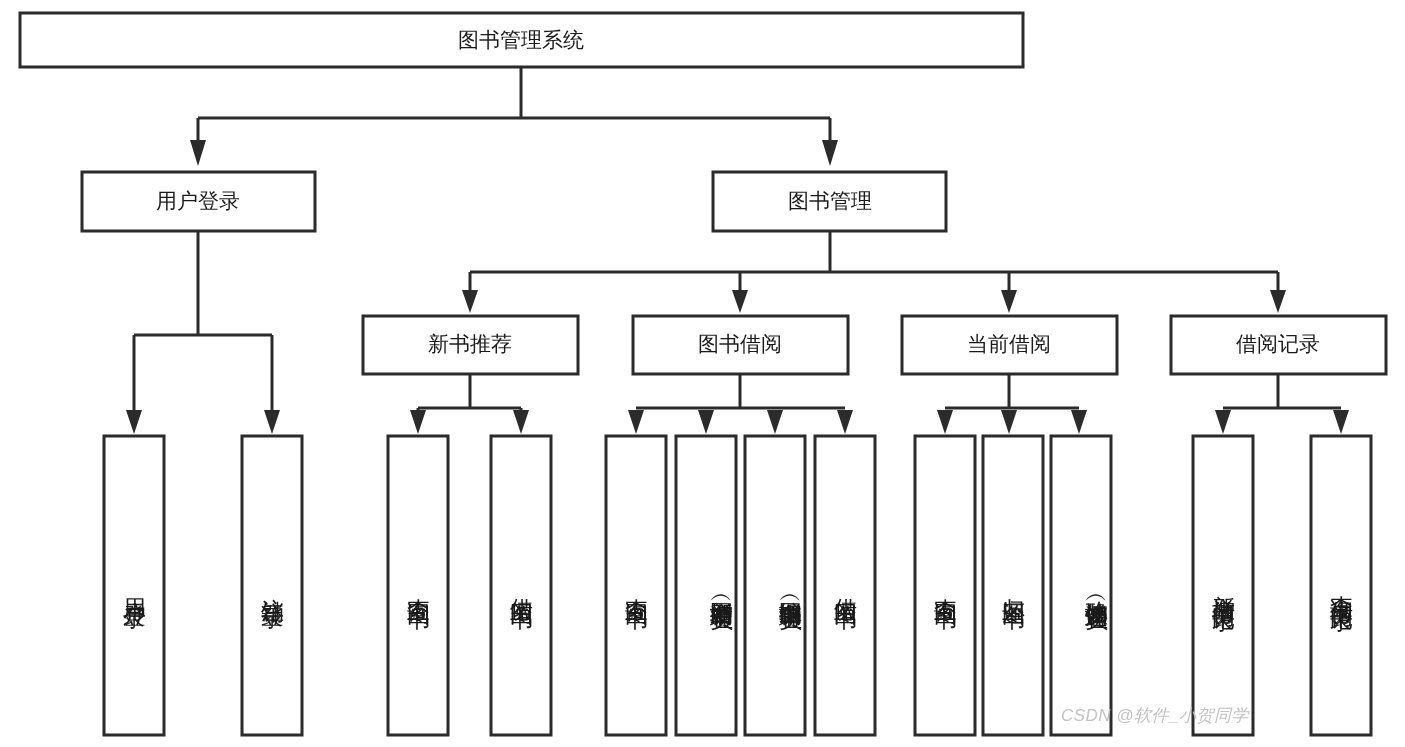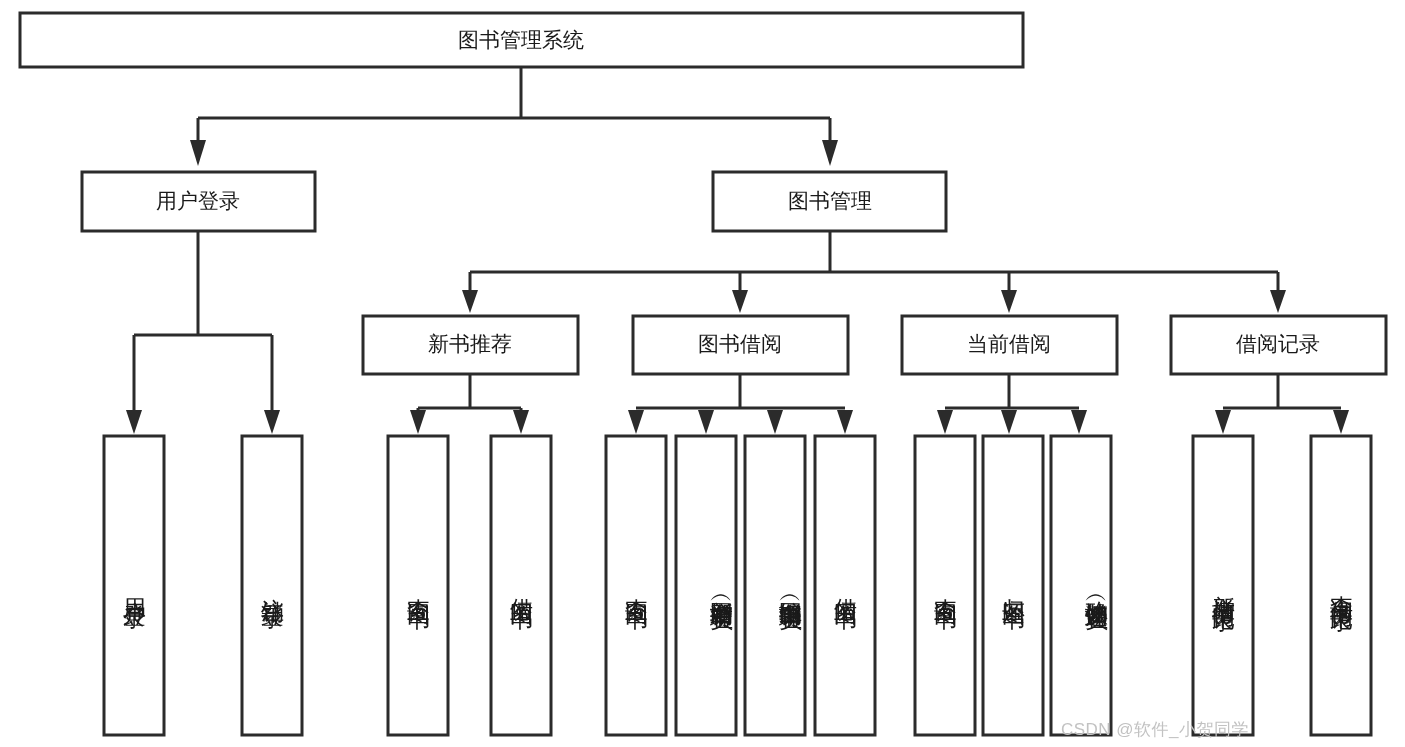--- a/index.html
+++ b/index.html
@@ -5,22 +5,22 @@
   html,body{margin:0;padding:0;background:#ffffff;}
   body{width:1405px;height:747px;overflow:hidden;
        font-family:"Liberation Sans","DejaVu Sans",sans-serif;}
   #diagram-root{position:relative;width:1257px;height:747px;background:#fff;}
   svg#tree{position:absolute;left:0;top:0;width:1405px;height:747px;display:block;}
   .node-box{fill:#ffffff;stroke:#2b2b2b;stroke-width:3;}
   .edge{stroke:#2b2b2b;stroke-width:3;fill:none;stroke-linecap:butt;}
   .arrow-head{fill:#2b2b2b;stroke:none;}
   .node-label-h{font-family:"Liberation Sans","DejaVu Sans",sans-serif;
                 font-size:21px;fill:#1a1a1a;text-anchor:middle;dominant-baseline:middle;}
-  .watermark{position:absolute;right:8px;bottom:6px;font-size:17px;color:#c2c2c2;
-             letter-spacing:.5px;white-space:nowrap;}
+  .watermark{position:absolute;right:8px;bottom:20px;font-size:17px;color:#c2c2c2;
+             letter-spacing:.5px;white-space:nowrap;font-style:italic;}
 </style>
 </head>
 <body>
 
 <div id="diagram-root">
 
   <svg id="tree" viewBox="0 0 1405 747">
 
     <g>
       <path class="edge" d="M521,67 L521,118"></path>

